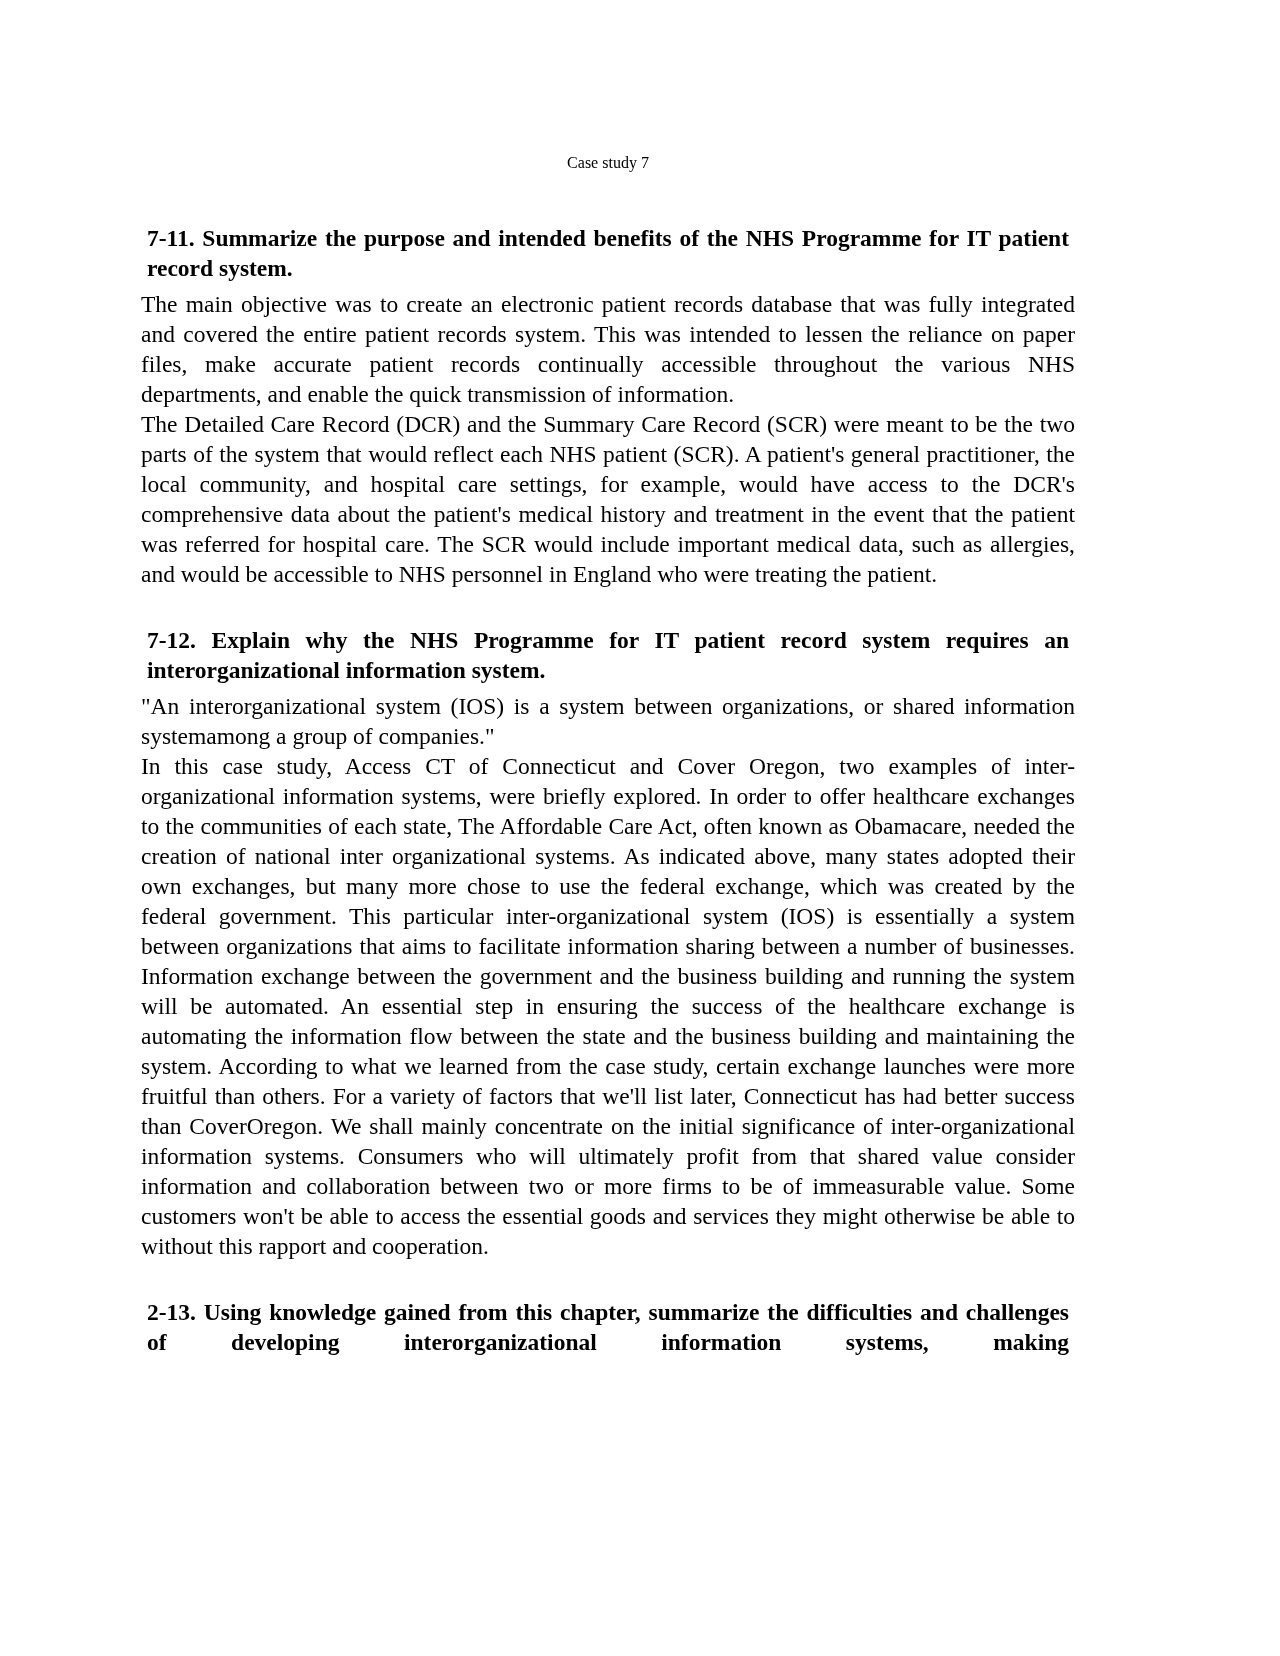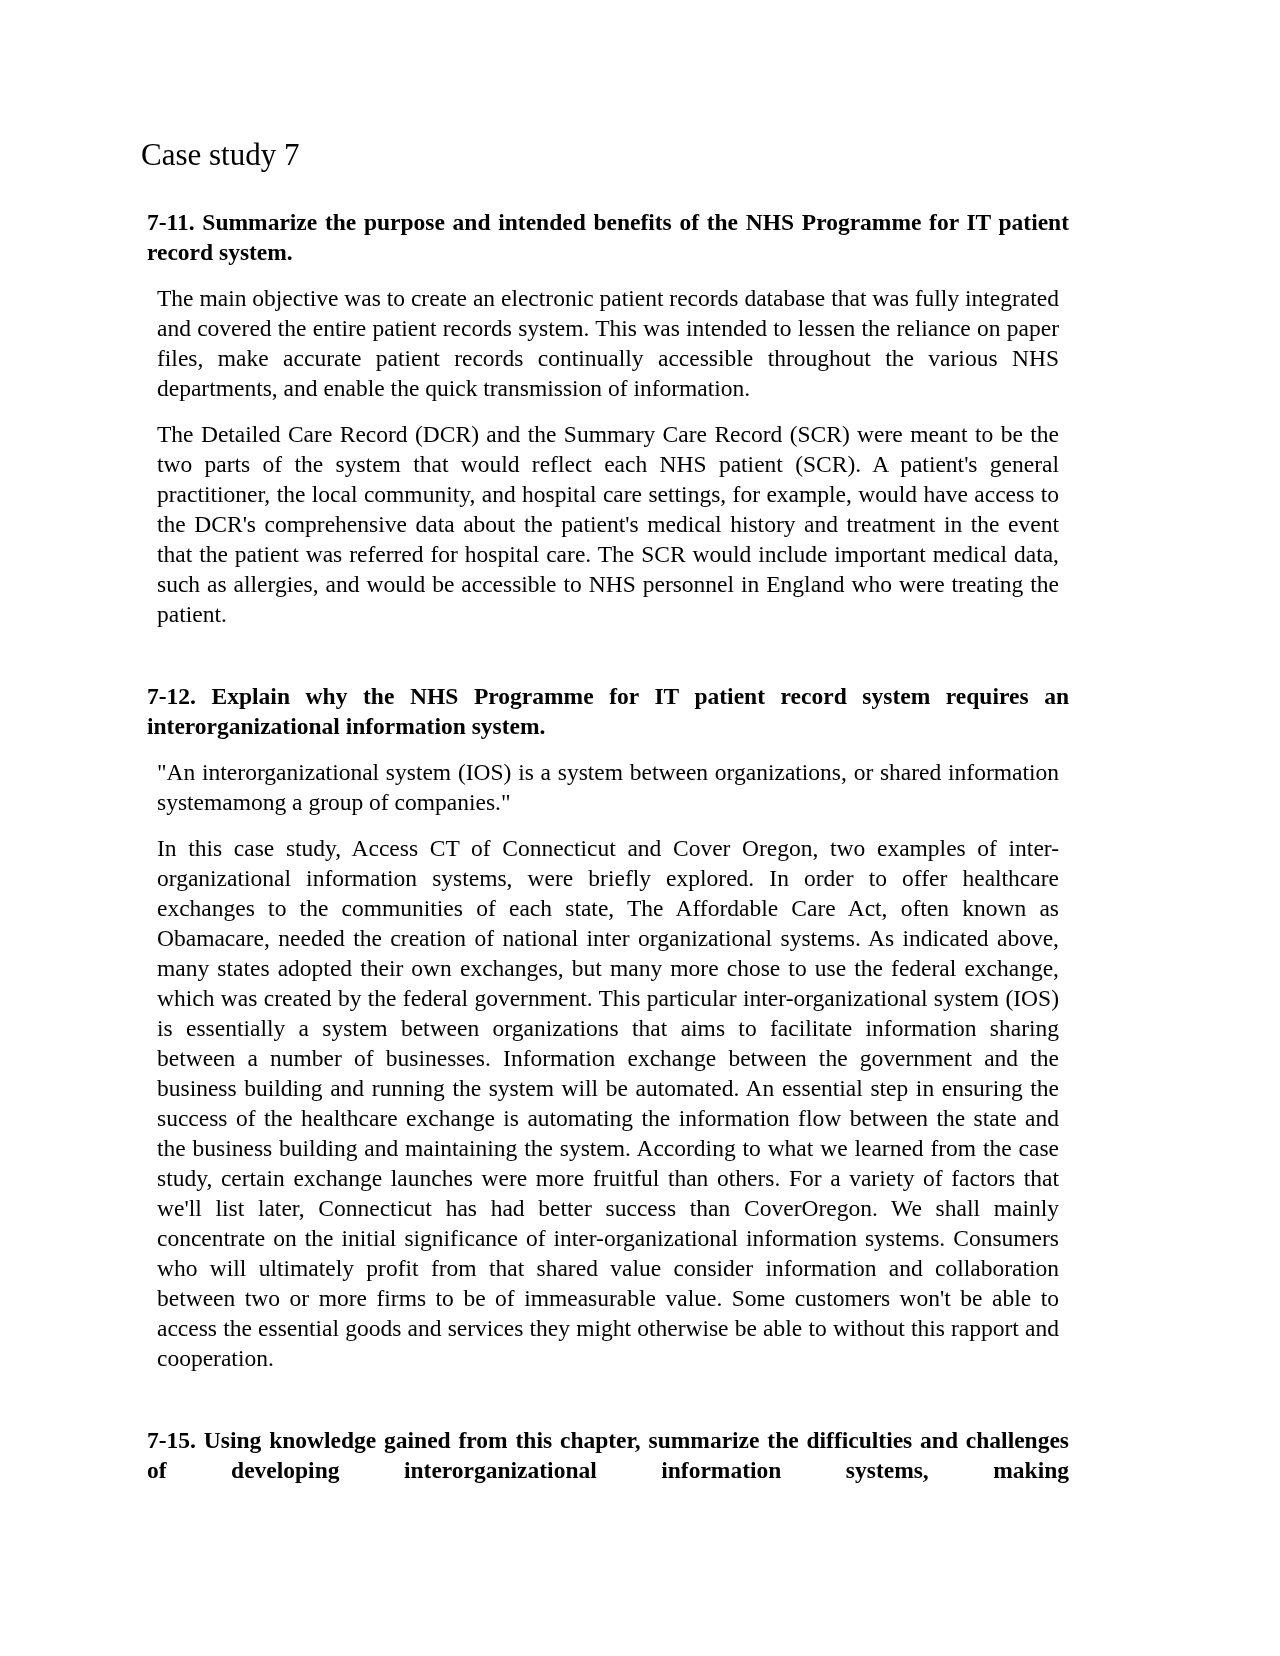--- a/index.html
+++ b/index.html
@@ -24,36 +24,36 @@
     padding: 140px 205px 60px 141px;
   }
   .doc-body {
     width: 934px;
   }
   .para {
     font-size: 23.5px;
     line-height: 30px;
     text-align: justify;
     text-justify: inter-word;
-    margin: 16px;
+    margin: 0;
     hyphens: none;
   }
   .heading {
     font-size: 23.5px;
     line-height: 30px;
     font-weight: bold;
     text-align: justify;
     text-justify: inter-word;
     margin: 6px;
   }
   .intro-line {
-    font-size: 31px;
+    font-size: 16px;
     line-height: 30px;
-    text-align: left;
-    margin: 0;
+    text-align: center;
+    margin: 8px;
   }
   .gap-lg { height: 31px; }
   .gap-md { height: 30px; }
 </style>
 </head>
 <body>
 
 <div class="page">
   <div class="doc-body">
 
@@ -70,16 +70,16 @@
     <div class="gap-md"></div>
 
     <h2 class="heading">7-12. Explain why the NHS Programme for IT patient record system requires an interorganizational information system.</h2>
 
     <p class="para">"An interorganizational system (IOS) is a system between organizations, or shared information systemamong a group of companies."</p>
 
     <p class="para">In this case study, Access CT of Connecticut and Cover Oregon, two examples of inter-organizational information systems, were briefly explored. In order to offer healthcare exchanges to the communities of each state, The Affordable Care Act, often known as Obamacare, needed the creation of national inter organizational systems. As indicated above, many states adopted their own exchanges, but many more chose to use the federal exchange, which was created by the federal government. This particular inter-organizational system (IOS) is essentially a system between organizations that aims to facilitate information sharing between a number of businesses. Information exchange between the government and the business building and running the system will be automated. An essential step in ensuring the success of the healthcare exchange is automating the information flow between the state and the business building and maintaining the system. According to what we learned from the case study, certain exchange launches were more fruitful than others. For a variety of factors that we'll list later, Connecticut has had better success than CoverOregon. We shall mainly concentrate on the initial significance of inter-organizational information systems. Consumers who will ultimately profit from that shared value consider information and collaboration between two or more firms to be of immeasurable value. Some customers won't be able to access the essential goods and services they might otherwise be able to without this rapport and cooperation.</p>
 
     <div class="gap-md"></div>
 
-    <h2 class="heading" style="text-align-last: justify;">7-15. Using knowledge gained from this chapter, summarize the difficulties and challenges of developing interorganizational information systems, making</h2>
+    <h2 class="heading" style="text-align-last: justify;">2-13. Using knowledge gained from this chapter, summarize the difficulties and challenges of developing interorganizational information systems, making</h2>
 
   </div>
 </div>
 
 </body></html>

